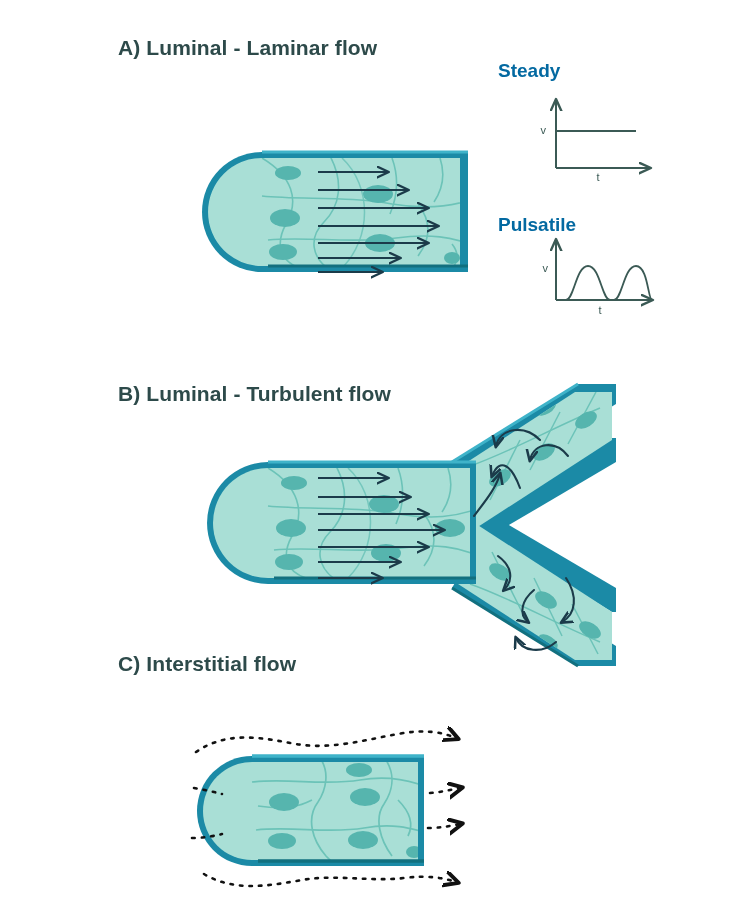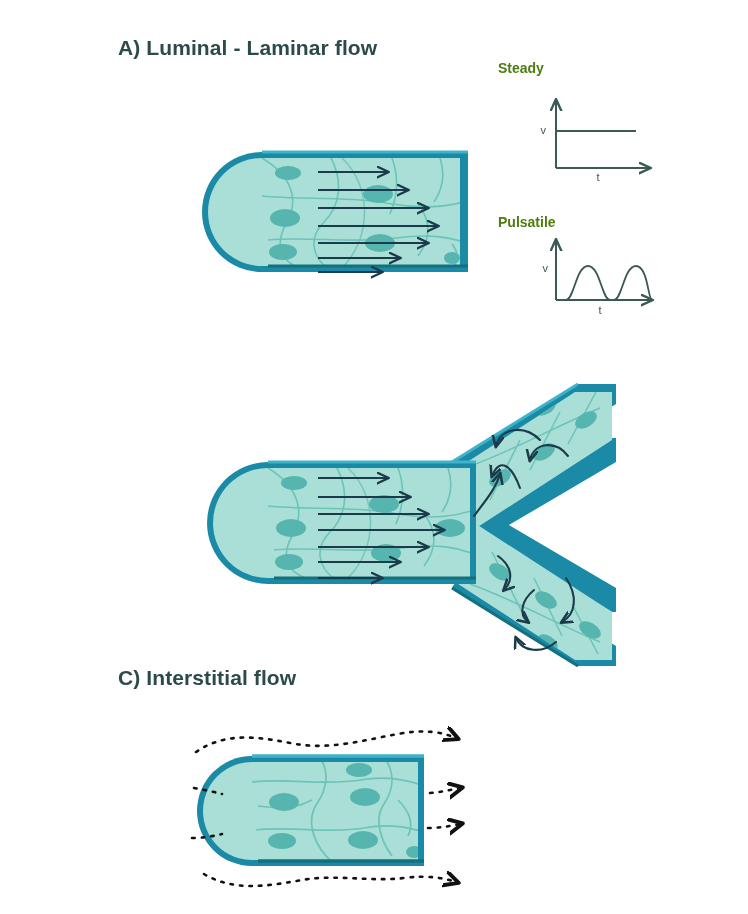--- a/index.html
+++ b/index.html
@@ -14,42 +14,43 @@
   .panel-heading {
     position:absolute;
     font-size:21px;
     font-weight:bold;
     color:#2d4a4a;
     letter-spacing:0.1px;
     white-space:nowrap;
   }
   .wave-heading {
     position:absolute;
-    font-size:14px;
+    font-size:19px;
     font-weight:bold;
-    color:#4d7c0f;
+    color:#0369a1;
     white-space:nowrap;
   }
   .svg-layer { position:absolute; left:0; top:0; }
   .axis-label {
     font-family:"Liberation Sans", sans-serif;
     font-size:11px;
     fill:#3b5a55;
     font-weight:normal;
   }
 </style>
 </head>
 <body>
 
 <div id="figure">
 
   <div class="panel-heading" style="left:118px; top:36px;">A) Luminal - Laminar flow</div>
 
-
-  <div class="panel-heading" style="left:118px; top:666px;">C) Interstitial flow</div>
+  <div class="panel-heading" style="left:118px; top:382px;">B) Luminal - Turbulent flow</div>
+
+  <div class="panel-heading" style="left:118px; top:652px;">C) Interstitial flow</div>
 
   <div class="wave-heading" style="left:498px; top:60px;">Steady</div>
 
   <div class="wave-heading" style="left:498px; top:214px;">Pulsatile</div>
 
   <svg class="svg-layer" width="748" height="914" viewBox="0 0 748 914">
     <defs>
 
       <marker id="ah" markerWidth="7" markerHeight="7" refX="5.2" refY="3" orient="auto" markerUnits="strokeWidth">
         <path d="M0,0.4 L5.6,3 L0,5.6" fill="none" stroke="#1b3b4a" stroke-width="1.1" stroke-linecap="round" stroke-linejoin="round"></path>

